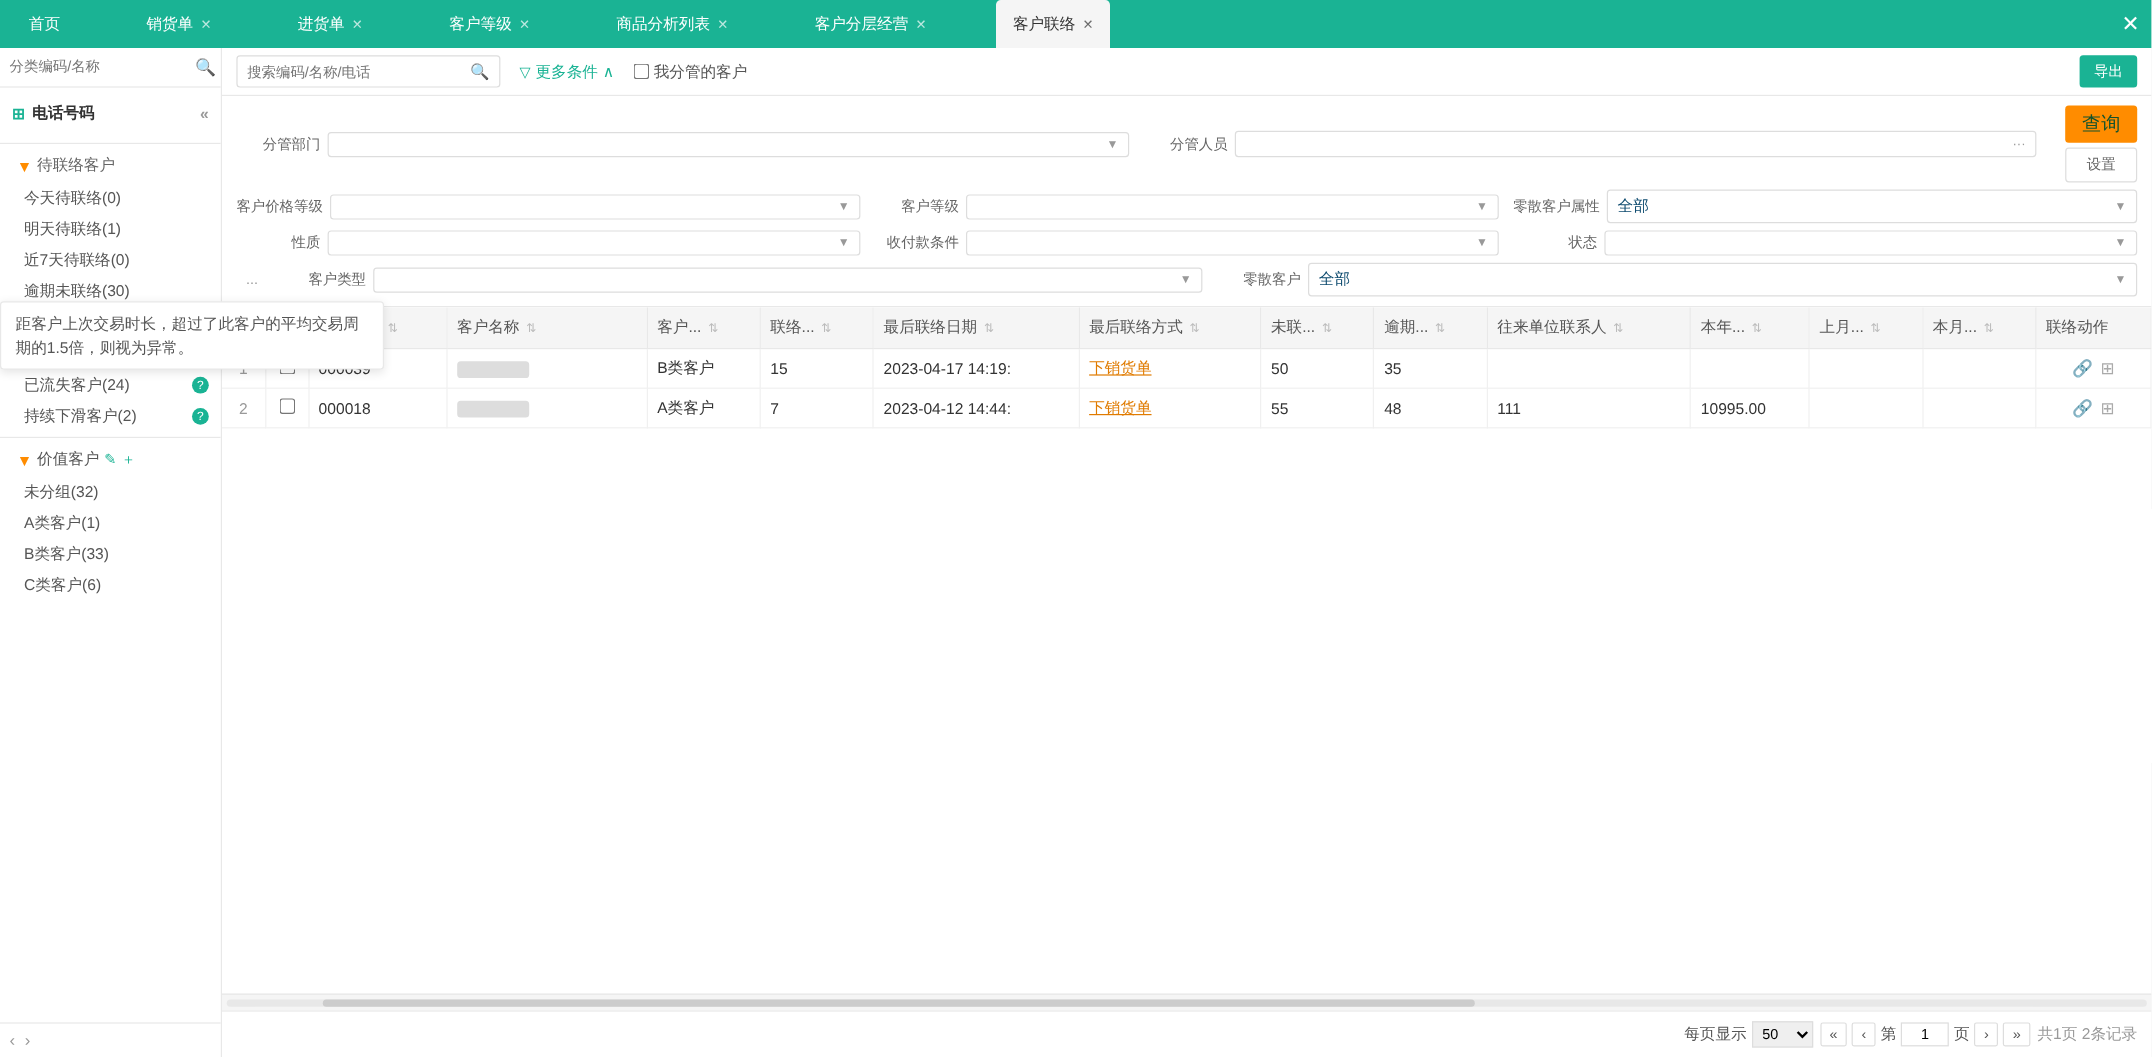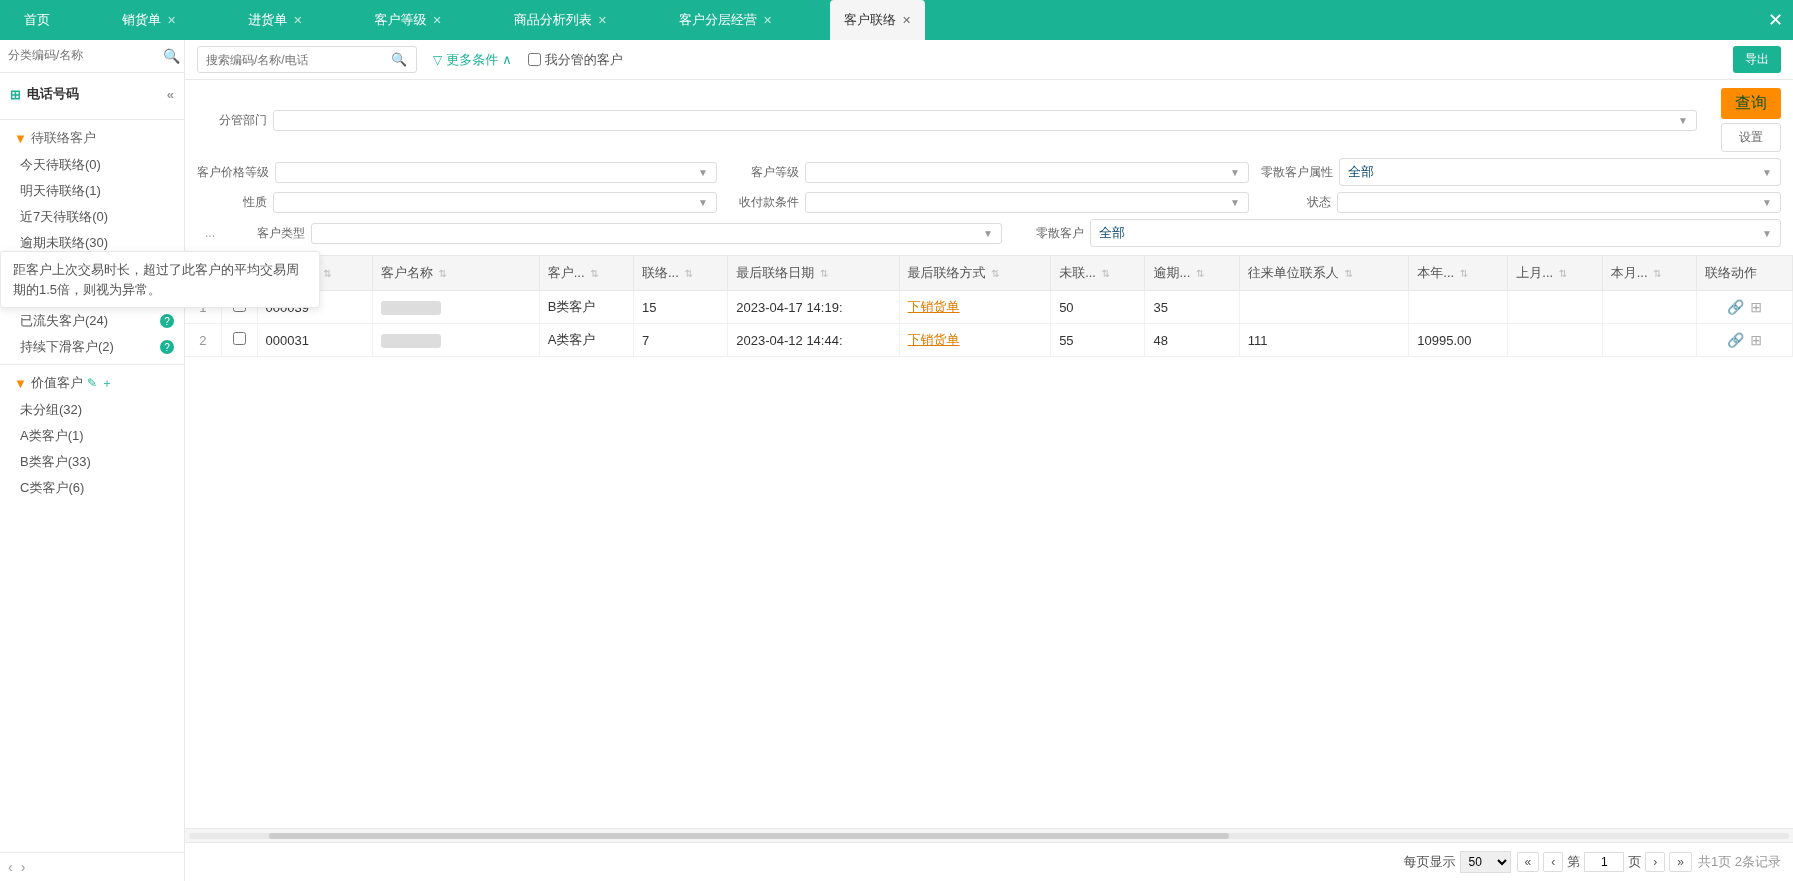--- a/index.html
+++ b/index.html
@@ -332,20 +332,27 @@
     </div>
 
     <div class="filter-panel">
 
       <div class="filter-row">
         <div class="filter-field">
           <span class="filter-label">分管部门</span>
           <div class="filter-select">
             <span class="sel-text"></span>
             <span class="arrow">▼</span>
+          </div>
+        </div>
+        <div class="filter-field">
+          <span class="filter-label">分管人员</span>
+          <div class="filter-select" style="min-width:80px;flex:1;">
+            <span class="sel-text"></span>
+            <span style="color:#999;margin-left:4px;font-size:11px;">···</span>
           </div>
         </div>
         <div class="filter-actions">
           <button class="btn-query">查询</button>
           <button class="btn-setting">设置</button>
         </div>
       </div>
 
       <div class="filter-row">
         <div class="filter-field">
@@ -500,21 +507,21 @@
                 <span class="action-icon">🔗</span>
                 <span class="action-icon">⊞</span>
               </div>
             </td>
           </tr>
           <tr>
             <td class="row-num">2</td>
             <td class="cb-cell">
               <input type="checkbox" style="">
             </td>
-            <td>000031</td>
+            <td>000018</td>
             <td><span class="blurred"></span></td>
             <td>A类客户</td>
             <td>7</td>
             <td>2023-04-12 14:44:</td>
             <td class="link-cell">下销货单</td>
             <td>55</td>
             <td>48</td>
             <td>111</td>
             <td>10995.00</td>
             <td></td>

